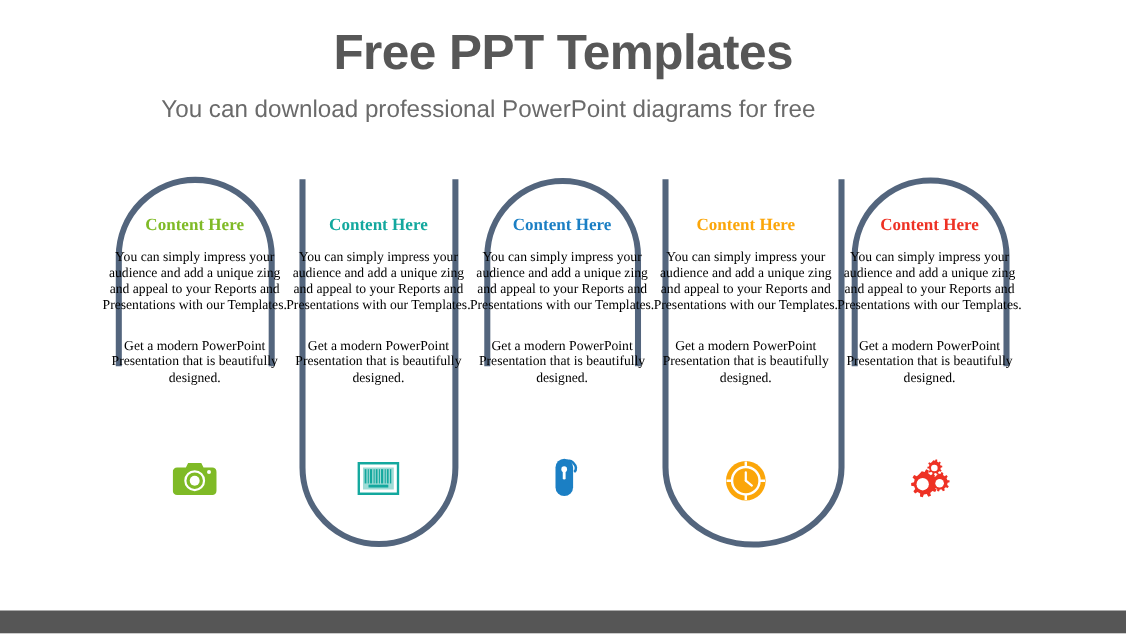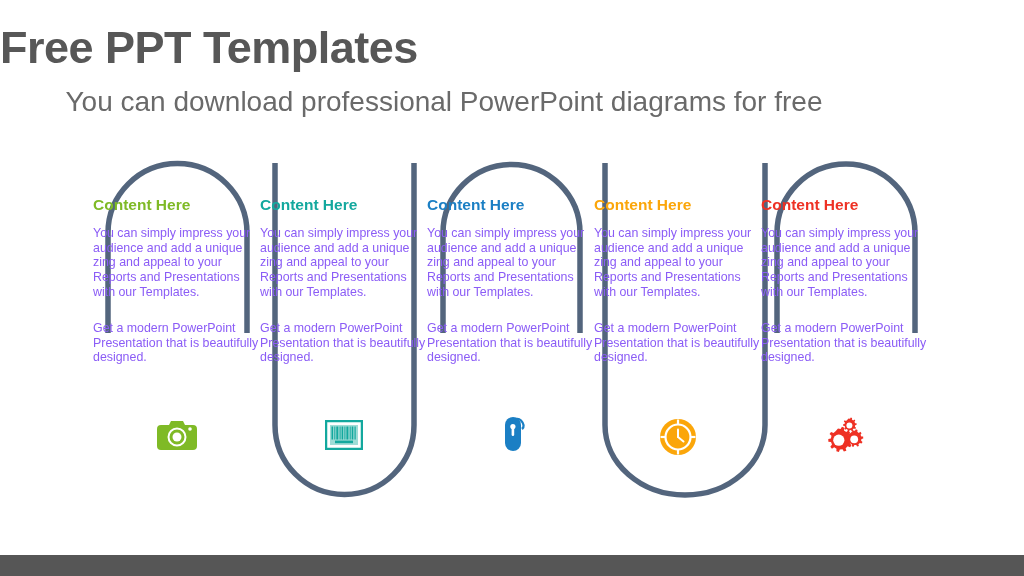--- a/index.html
+++ b/index.html
@@ -6,55 +6,57 @@
   html, body {
     width: 1024px; height: 576px;
     background: #ffffff;
     font-family: "Liberation Sans", sans-serif;
     overflow: hidden;
   }
   .slide { position: relative; width: 1024px; height: 576px; background: #fff; }
 
   .title {
     position: absolute; top: 22px; left: 0; width: 1024px;
-    text-align: left;
+    text-align: center;
     font-size: 45px; font-weight: bold; color: #575757;
     letter-spacing: -0.5px;
     white-space: nowrap;
   }
   .subtitle {
     position: absolute; top: 86px; left: 0; width: 888px;
     text-align: center;
-    font-size: 28px; font-weight: normal; color: #6a6a6a;
+    font-size: 22px; font-weight: normal; color: #6a6a6a;
     white-space: nowrap;
   }
 
   .arch-layer {
     position: absolute; left: 0; top: 0;
     width: 1024px; height: 576px;
     pointer-events: none;
   }
 
   .columns {
     position: absolute; left: 0; top: 0;
     width: 1024px; height: 576px;
   }
   .col {
     position: absolute;
     width: 168px;
+    text-align: center;
+    font-family: Liberation Serif, serif;
   }
   .col-head {
     font-size: 15.5px; font-weight: bold;
     margin-bottom: 12px;
     white-space: nowrap;
   }
   .col-body p {
     font-size: 12.4px;
     line-height: 1.18;
-    color: #8b5cf6;
+    color: #000000;
   }
   .col-body p.p2 { margin-top: 22px; }
 
   .icon-wrap {
     position: absolute;
     width: 168px;
     text-align: center;
   }
   .icon-wrap svg { display: inline-block; }
 

